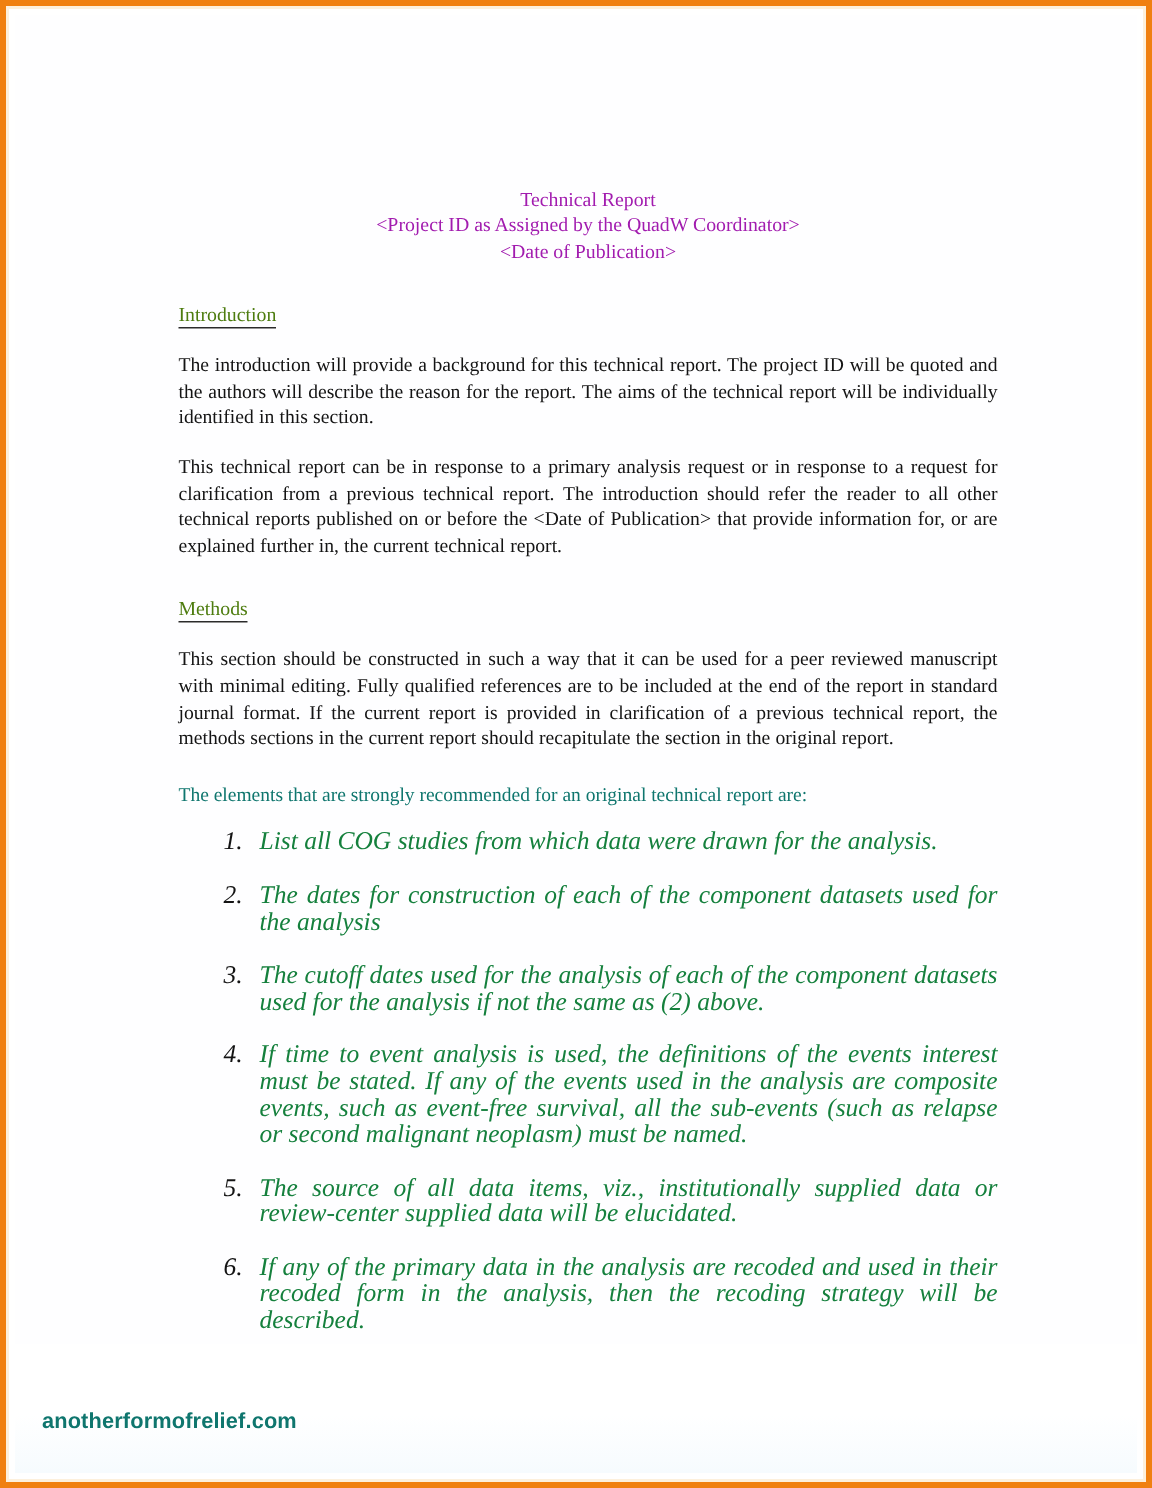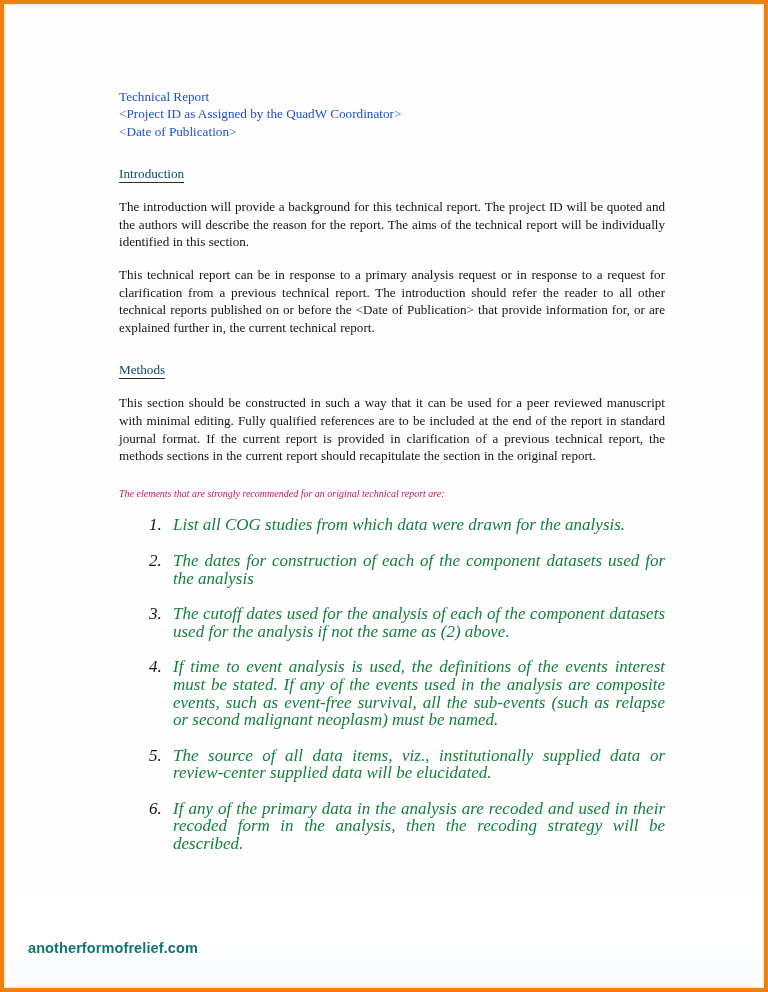--- a/index.html
+++ b/index.html
@@ -54,59 +54,60 @@
 
   .content {
     position: absolute;
     left: 109px;
     top: 78px;
     width: 546px;
   }
 
   
   .title-block {
-    color: #1d4ed8;
+    text-align: center;
+    color: #a21caf;
     font-size: 13.2px;
     line-height: 17.4px;
+    margin-top: 36px;
   }
   .title-line {
     white-space: nowrap;
   }
 
   
   .section-heading {
     margin-top: 26px;
     font-size: 13.2px;
     line-height: 16px;
-    color: #0c4a6e;
+    color: #4d7c0f;
     display: inline-block;
     border-bottom: 1px solid #2b2b2b;
     padding-bottom: 0px;
     font-family: Liberation Serif, serif;
   }
   .heading-row {
     line-height: 16px;
   }
 
   
   p.body-para {
     margin: 15px 0 0 0;
     font-size: 13.1px;
     line-height: 17.6px;
     text-align: justify;
     color: #141414;
     word-spacing: 0.2px;
   }
   p.lead-in {
     margin: 20px 0 0 0;
-    font-style: italic;
-    font-size: 10px;
+    font-size: 13px;
     line-height: 17.6px;
     text-align: left;
-    color: #be185d;
+    color: #0f766e;
   }
 
   
   ol.numbered-list {
     margin: 14px 0 0 0;
     padding: 0 0 0 0;
     list-style: none;
     counter-reset: itemnum;
   }
   ol.numbered-list > li {

